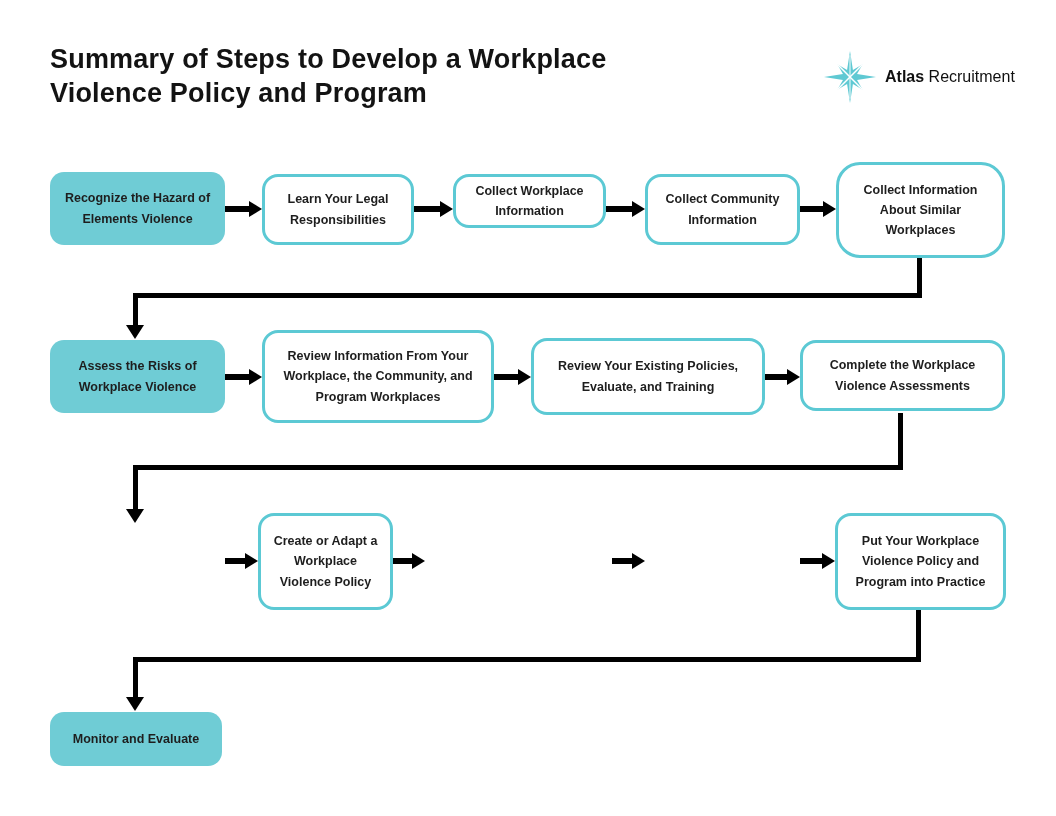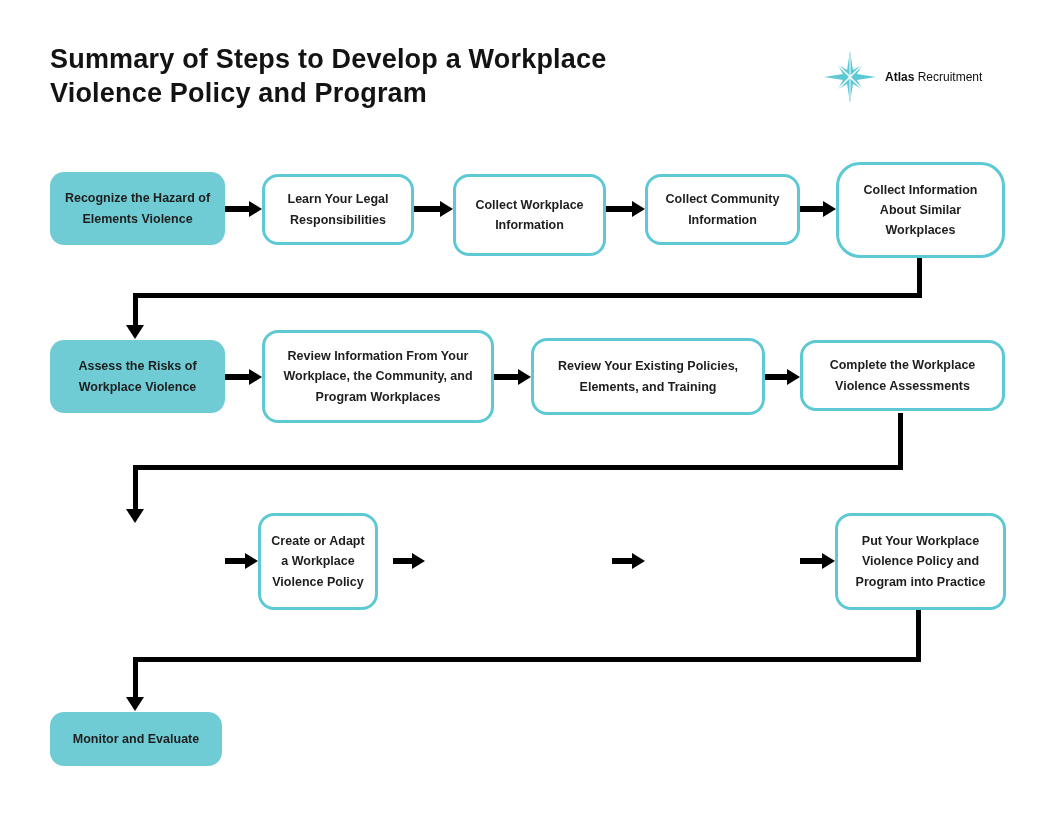--- a/index.html
+++ b/index.html
@@ -25,21 +25,21 @@
   }
   .logo {
     position: absolute;
     left: 824px;
     top: 51px;
     display: flex;
     align-items: center;
     gap: 9px;
   }
   .logo svg { display: block; }
-  .logo-text { font-size: 12px; color: #101010; white-space: nowrap; }
+  .logo-text { font-size: 16px; color: #101010; white-space: nowrap; }
   .logo-text .bold { font-weight: 700; }
   .logo-text .reg  { font-weight: 400; }
 
   .box {
     position: absolute;
     display: flex;
     align-items: center;
     justify-content: center;
     text-align: center;
     font-size: 12.5px;
@@ -78,31 +78,31 @@
   .vhead {
     position: absolute; width: 0; height: 0;
     border-top: 14px solid #000;
     border-left: 9px solid transparent;
     border-right: 9px solid transparent;
   }
 
   
   .r1b1 { left: 50px;  top: 172px; width: 175px; height: 73px; padding: 4px 12px; }
   .r1b2 { left: 262px; top: 174px; width: 152px; height: 71px; padding: 4px 12px; }
-  .r1b3 { left: 453px; top: 174px; width: 153px; height: 82px; padding: 22px 12px; }
+  .r1b3 { left: 453px; top: 174px; width: 153px; height: 54px; padding: 22px 12px; }
   .r1b4 { left: 645px; top: 174px; width: 155px; height: 71px; padding: 20px 12px; }
   .r1b5 { left: 836px; top: 162px; width: 169px; height: 96px; padding: 4px 14px; border-radius: 24px; }
 
   .r2b1 { left: 50px;  top: 340px; width: 175px; height: 73px; padding: 12px 12px; }
   .r2b2 { left: 262px; top: 330px; width: 232px; height: 93px; padding: 4px 12px; }
   .r2b3 { left: 531px; top: 338px; width: 234px; height: 77px; padding: 4px 8px; }
   .r2b4 { left: 800px; top: 340px; width: 205px; height: 71px; padding: 4px 12px; }
 
   .r3b1 { left: 50px;  top: 523px; width: 175px; height: 76px; padding: 4px 12px; }
-  .r3b2 { left: 258px; top: 513px; width: 120px; height: 97px; padding: 4px 10px; }
+  .r3b2 { left: 258px; top: 513px; width: 135px; height: 97px; padding: 4px 10px; }
   .r3b3 { left: 425px; top: 483px; width: 187px; height: 154px; padding: 4px 16px; }
   .r3b4 { left: 645px; top: 504px; width: 155px; height: 114px; padding: 4px 14px; }
   .r3b5 { left: 835px; top: 513px; width: 171px; height: 97px; padding: 12px 8px; }
 
   .r4b1 { left: 50px;  top: 712px; width: 172px; height: 54px; padding: 4px 12px; align-items: center; }
 </style>
 </head>
 <body>
 
 <div class="page">
@@ -166,21 +166,21 @@
       <span class="head"></span>
     </div>
   <div class="box outlined r2b2">
       <span class="lbl">Review Information From Your Workplace, the Community, and Program Workplaces</span>
     </div>
   <div class="harrow" style="left:494px; top:369px; width:37px;">
       <span class="stem"></span>
       <span class="head"></span>
     </div>
   <div class="box outlined r2b3">
-      <span class="lbl">Review Your Existing Policies, Elements, and Training</span>
+      <span class="lbl">Review Your Existing Policies, Evaluate, and Training</span>
     </div>
   <div class="harrow" style="left:765px; top:369px; width:35px;">
       <span class="stem"></span>
       <span class="head"></span>
     </div>
   <div class="box outlined r2b4">
       <span class="lbl">Complete the Workplace Violence Assessments</span>
     </div>
 
   <div class="vseg" style="left:898px; top:413px; height:57px;"></div>

